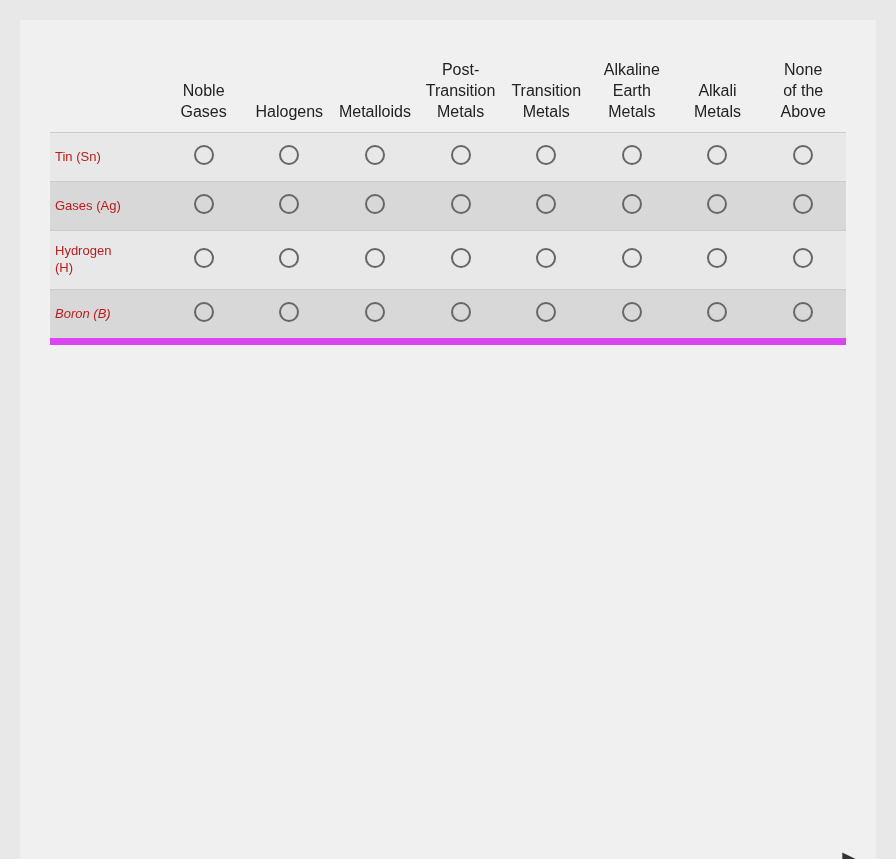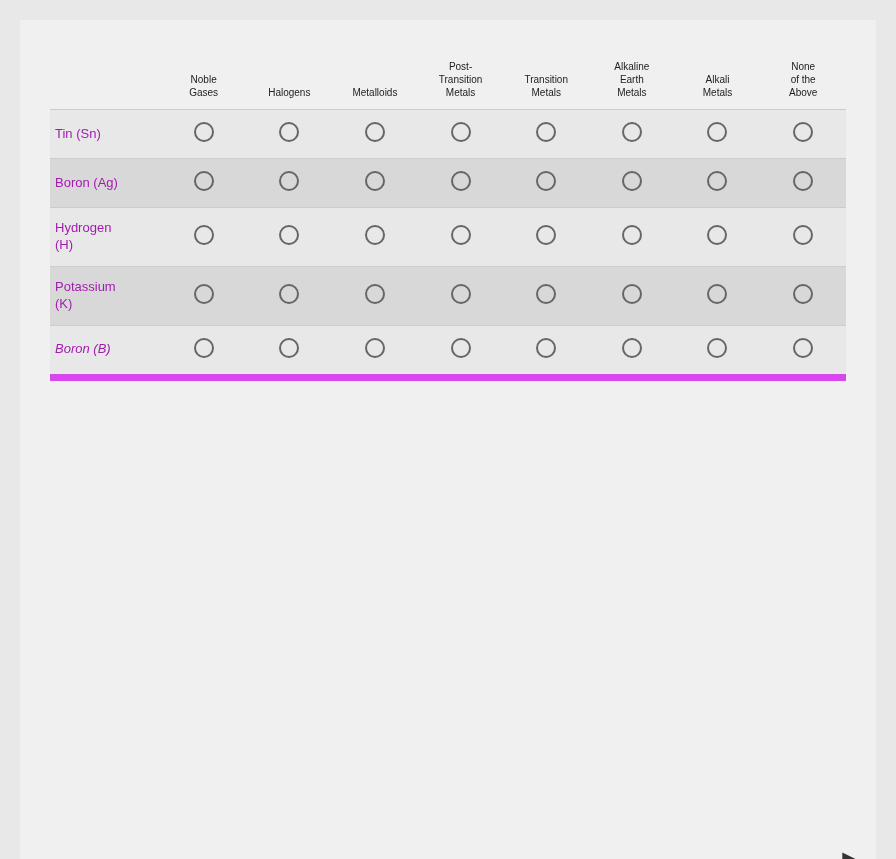--- a/index.html
+++ b/index.html
@@ -60,21 +60,21 @@
       text-align: left;
       padding-left: 5px;
     }
 
     .col-header {
       text-align: center;
       width: 85px;
     }
 
     thead th {
-      font-size: 10px;
+      font-size: 16px;
       font-weight: normal;
       color: #222;
       padding: 5px 4px 10px 4px;
       vertical-align: bottom;
       text-align: center;
       line-height: 1.3;
     }
 
     thead th.col-element {
       text-align: left;
@@ -91,21 +91,21 @@
 
     tbody td {
       padding: 12px 4px;
       text-align: center;
       vertical-align: middle;
     }
 
     tbody td.element-label {
       text-align: left;
       font-size: 13px;
-      color: #a21caf;
+      color: #b91c1c;
       padding-left: 5px;
       vertical-align: middle;
       line-height: 1.3;
       margin-top: 17px;
     }
 
     .radio-btn {
       display: inline-block;
       width: 20px;
       height: 20px;
@@ -165,43 +165,32 @@
             <td><span class="radio-btn"></span></td>
             <td><span class="radio-btn"></span></td>
             <td><span class="radio-btn"></span></td>
             <td><span class="radio-btn"></span></td>
             <td><span class="radio-btn"></span></td>
             <td><span class="radio-btn"></span></td>
             <td><span class="radio-btn"></span></td>
             <td><span class="radio-btn"></span></td>
           </tr>
           <tr>
-            <td class="element-label">Boron (Ag)</td>
+            <td class="element-label">Gases (Ag)</td>
             <td><span class="radio-btn"></span></td>
             <td><span class="radio-btn"></span></td>
             <td><span class="radio-btn"></span></td>
             <td><span class="radio-btn"></span></td>
             <td><span class="radio-btn"></span></td>
             <td><span class="radio-btn"></span></td>
             <td><span class="radio-btn"></span></td>
             <td><span class="radio-btn"></span></td>
           </tr>
           <tr>
             <td class="element-label">Hydrogen<br>(H)</td>
-            <td><span class="radio-btn"></span></td>
-            <td><span class="radio-btn"></span></td>
-            <td><span class="radio-btn"></span></td>
-            <td><span class="radio-btn"></span></td>
-            <td><span class="radio-btn"></span></td>
-            <td><span class="radio-btn"></span></td>
-            <td><span class="radio-btn"></span></td>
-            <td><span class="radio-btn"></span></td>
-          </tr>
-          <tr>
-            <td class="element-label">Potassium<br>(K)</td>
             <td><span class="radio-btn"></span></td>
             <td><span class="radio-btn"></span></td>
             <td><span class="radio-btn"></span></td>
             <td><span class="radio-btn"></span></td>
             <td><span class="radio-btn"></span></td>
             <td><span class="radio-btn"></span></td>
             <td><span class="radio-btn"></span></td>
             <td><span class="radio-btn"></span></td>
           </tr>
           <tr>

